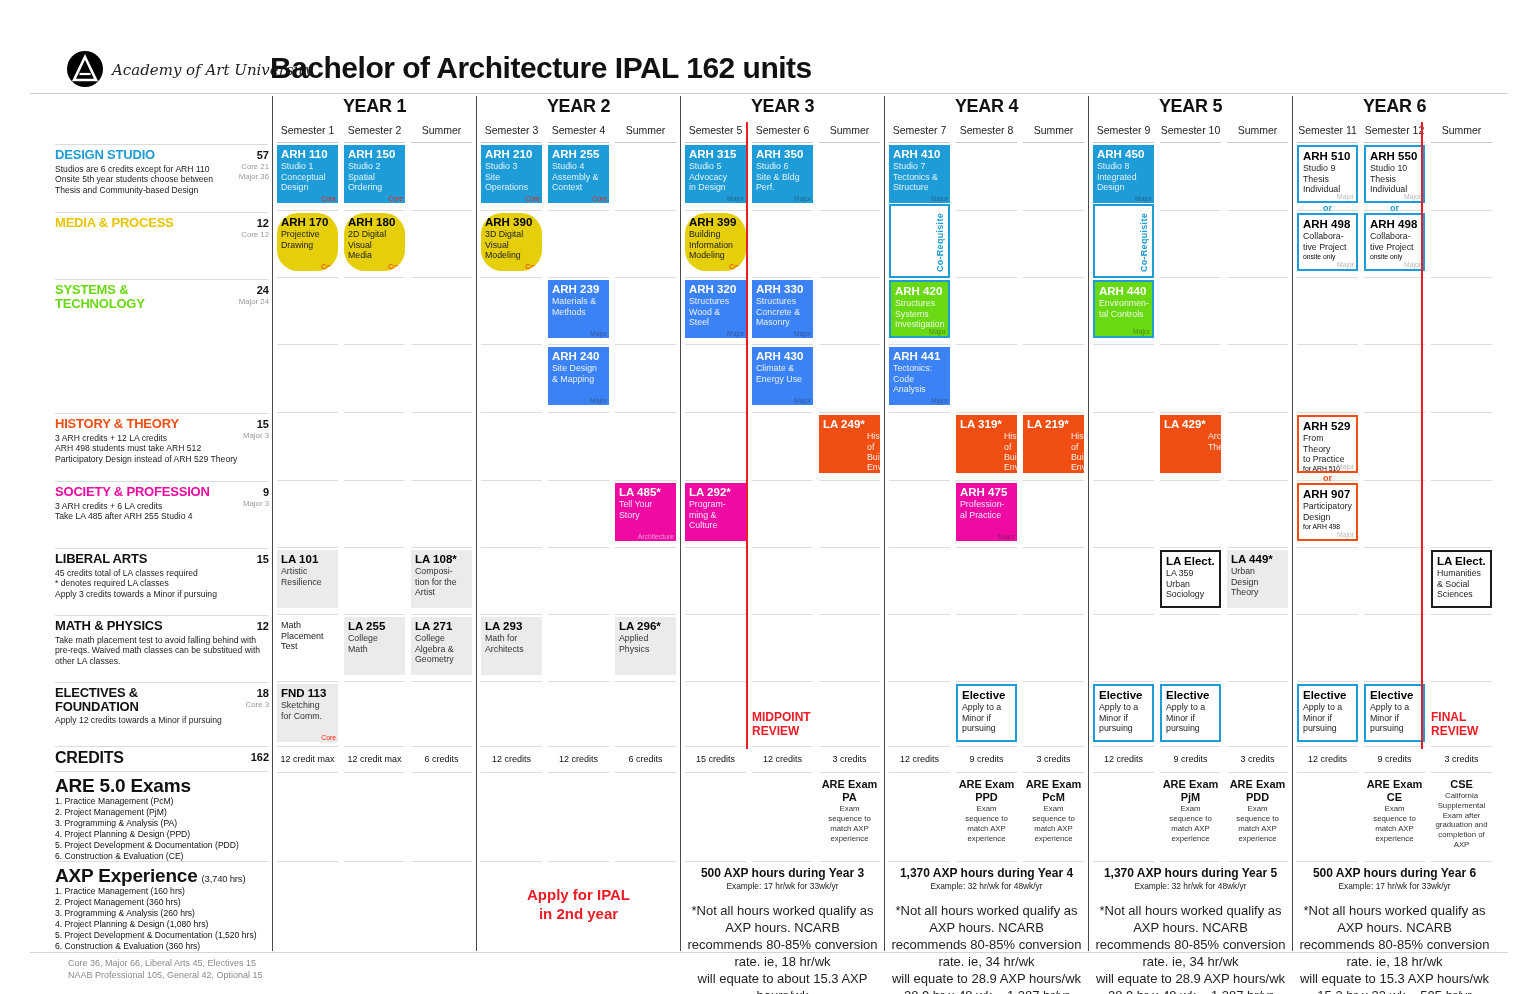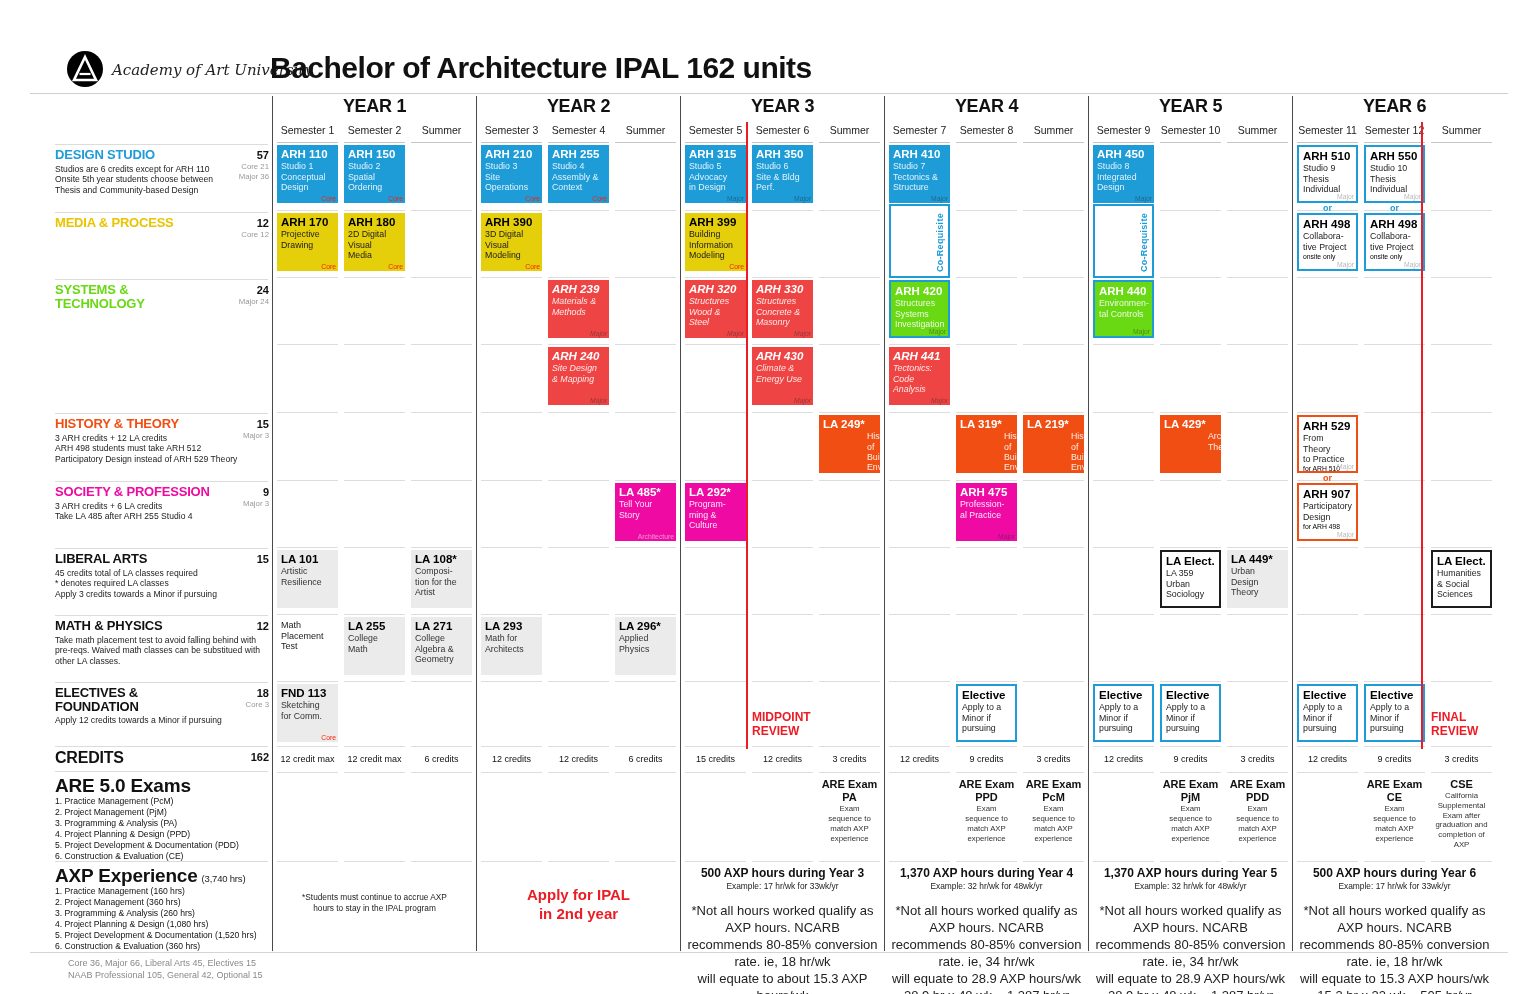--- a/index.html
+++ b/index.html
@@ -36,23 +36,23 @@
   .card .code{font-size:11.5px;font-weight:bold;line-height:1.15;}
   .card .line{font-size:8.8px;line-height:1.18;}
   .card .small{font-size:6.8px;line-height:1.2;margin-top:1px;}
   .tag{position:absolute;right:2px;bottom:1px;font-size:6.8px;}
   .tag-red{color:#ff1d00;}
   .tag-muted{color:rgba(40,40,40,0.45);}
   .tag-light{color:#b9b9b9;}
   .tag-white{color:rgba(255,255,255,0.55);}
   .s-blue{background:#1E9CD8;color:#fff;}
   .s-blue .line{color:rgba(255,255,255,0.88);}
-  .s-yellow{background:#E5CE0A;color:#000;}
+  .s-yellow{background:#E5CE0A;color:#000;border-radius:21px;}
   .s-yellow .line{color:#222;}
-  .s-green{background:#ef4444;color:#fff;font-style:italic;}
+  .s-green{background:#3b82f6;color:#fff;}
   .s-green .line{color:rgba(255,255,255,0.88);}
   .s-green-bb{background:#68D912;color:#fff;border:2px solid #1E9CD8;}
   .s-green-bb .line{color:rgba(255,255,255,0.88);}
   .s-orange{background:#F04E13;color:#fff;}
   .s-orange .line{color:rgba(255,255,255,0.9);margin-left:44px;}
   .s-pink{background:#EE0AA3;color:#fff;}
   .s-pink .line{color:rgba(255,255,255,0.9);}
   .s-gray{background:#EBEBEB;color:#000;}
   .s-gray .line{color:#333;}
   .s-plain{background:none;color:#222;}
@@ -305,26 +305,20 @@
               <div class="line">College</div>
               <div class="line">Algebra &amp;</div>
               <div class="line">Geometry</div>
             </div>
           </div>
           <div class="slot slot-electives" style="height: 65px;"></div>
           <div class="slot slot-credits slot-credits" style="height: 26px;">6 credits</div>
           <div class="slot slot-exams" style="height: 89px;"></div>
         </div>
       </div>
-      <div class="axp">
-        <div class="axp-note">
-          <div>*Students must continue to accrue AXP</div>
-          <div>hours to stay in the IPAL program</div>
-        </div>
-      </div>
     </div>
     <div class="year">
       <div class="year-label">YEAR 2</div>
       <div class="cols">
         <div class="col">
           <div class="col-header">Semester 3</div>
           <div class="slot slot-design" style="height: 68px;">
             <div class="card s-blue">
               <div class="code">ARH 210</div>
               <div class="line">Studio 3</div>

